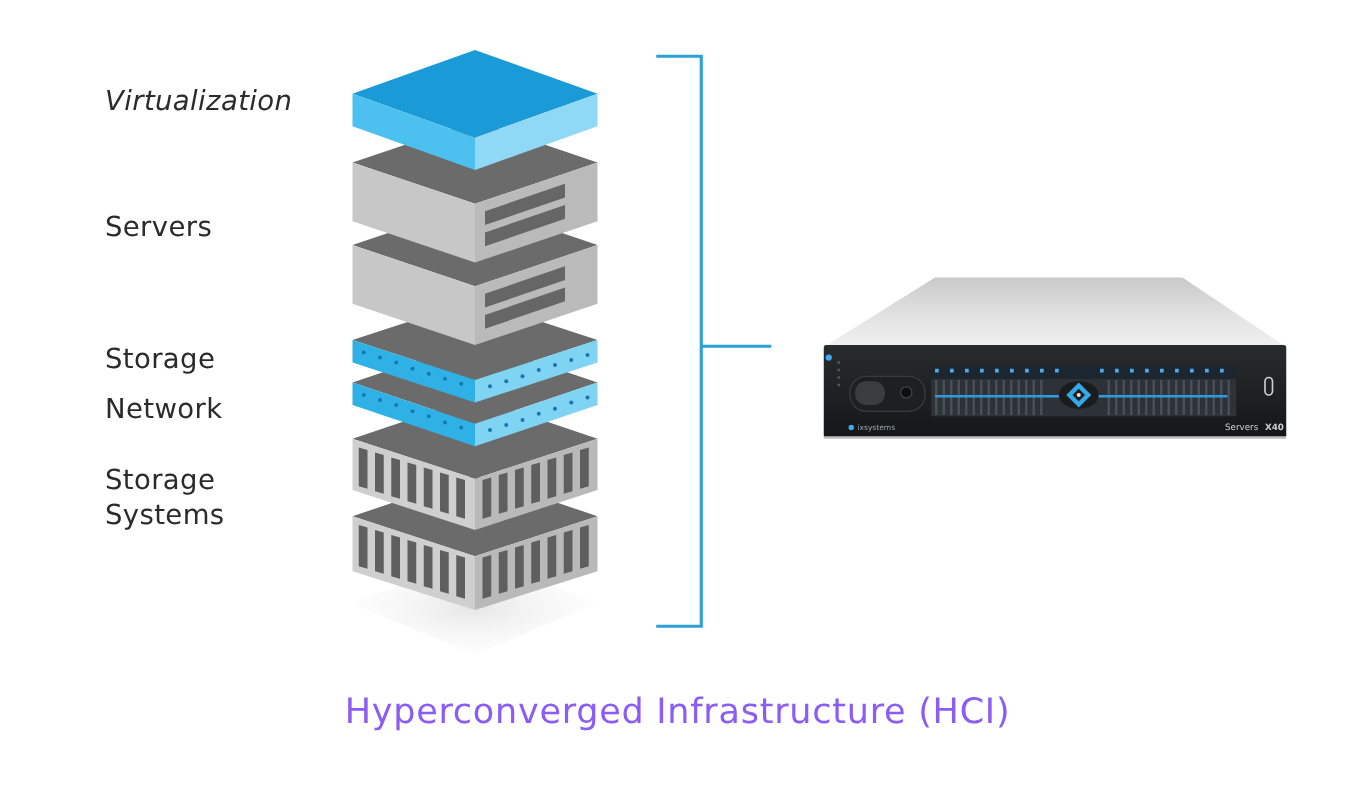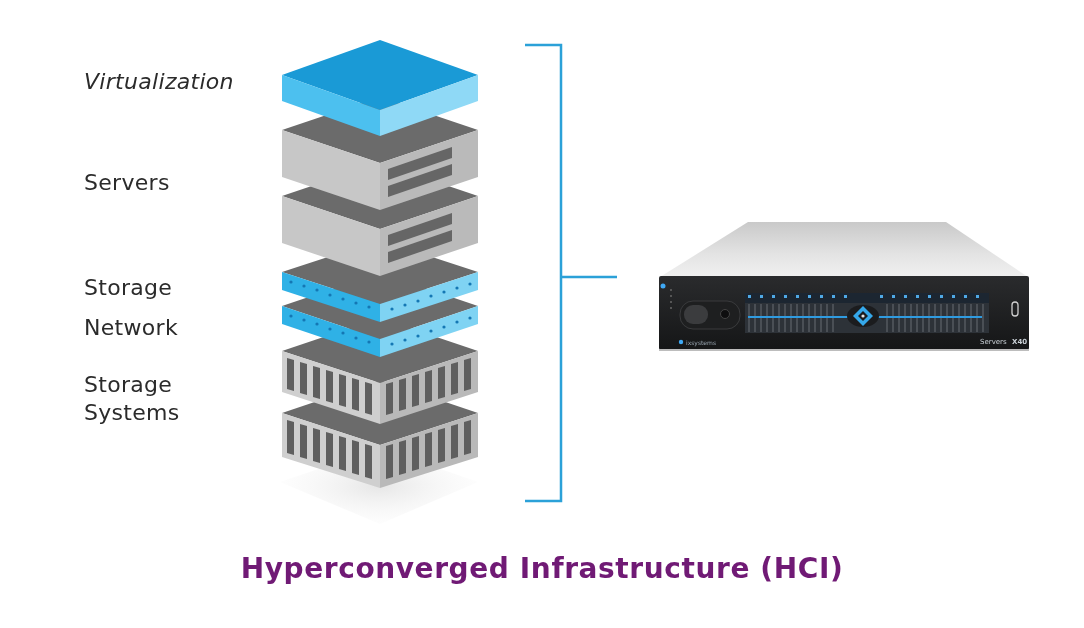--- a/index.html
+++ b/index.html
@@ -3,21 +3,21 @@
 <meta charset="utf-8">
 <style>
   html, body { margin:0; padding:0; background:#ffffff; }
   body { width:1084px; height:628px; position:relative; overflow:hidden;
          font-family:"DejaVu Sans","Liberation Sans",sans-serif; }
   .label { position:absolute; left:84px; color:#2b2b2b; font-size:22px; line-height:28px; letter-spacing:0.3px; }
   #stack { position:absolute; left:0; top:0; }
   #bracket { position:absolute; left:0; top:0; }
   #server { position:absolute; left:0; top:0; }
   .caption { position:absolute; left:0; width:1084px; top:552px; text-align:center;
-             color:#701a75; font-size:28px; letter-spacing:0.6px;font-weight:bold; }
+             color:#8b5cf6; font-size:28px; letter-spacing:0.6px; }
   .brand-small { position:absolute; color:#9aa6b1; font-size:6px; }
   .model-small { position:absolute; color:#c9d0d6; font-size:7px; }
 </style>
 </head>
 <body>
 
 <div class="label" style="top:68px;font-style:italic;">Virtualization</div>
 <div class="label" style="top:169px;">Servers</div>
 <div class="label" style="top:274px;">Storage</div>
 <div class="label" style="top:314px;">Network</div>

